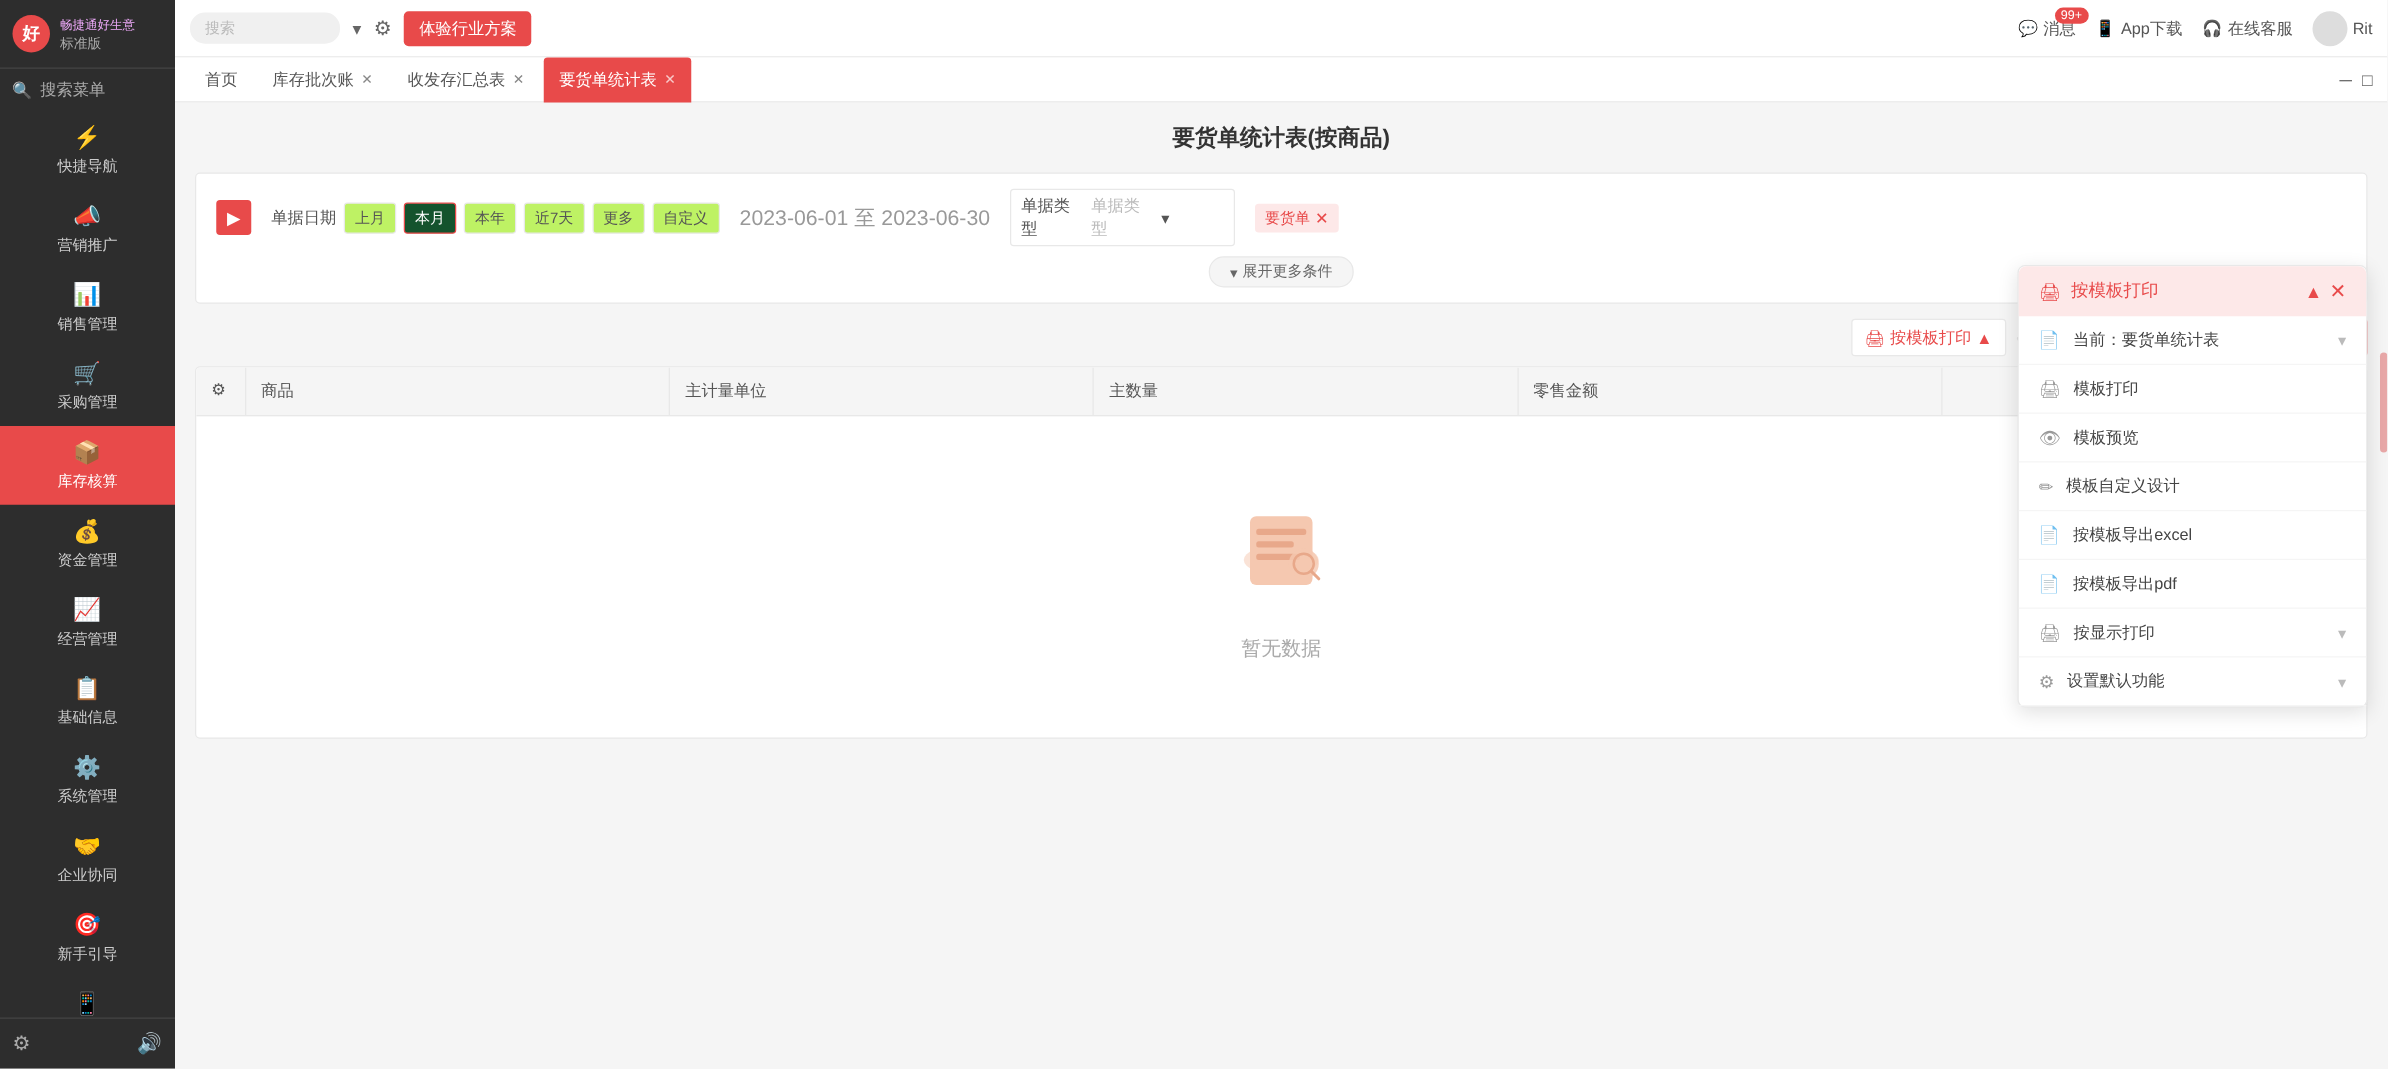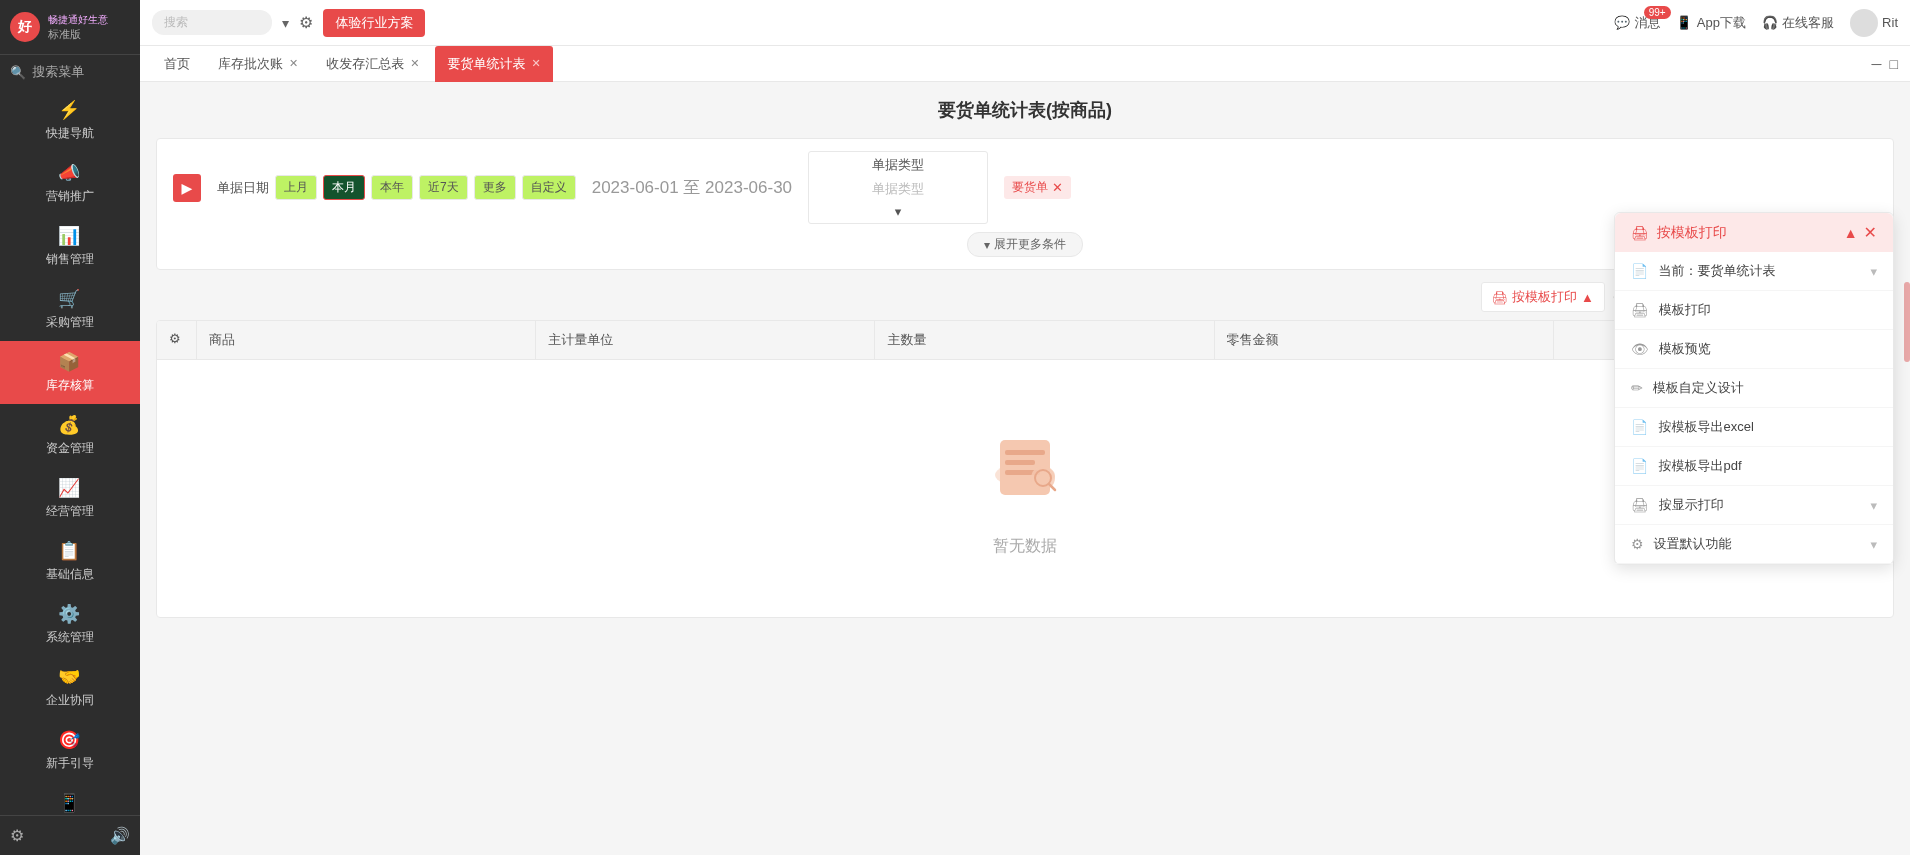--- a/index.html
+++ b/index.html
@@ -258,21 +258,20 @@
     .dropdown-filter {
       display: flex;
       align-items: center;
       gap: 6px;
       border: 1px solid #e8e8e8;
       border-radius: 3px;
       padding: 4px 8px;
       background: #fff;
       cursor: pointer;
       min-width: 180px;
-      flex-direction: column;
     }
     .dropdown-filter span { flex: 1; color: #555; font-size: 13px; }
 
     
     .action-bar {
       display: flex;
       align-items: center;
       gap: 8px;
       margin-bottom: 8px;
       justify-content: flex-end;

